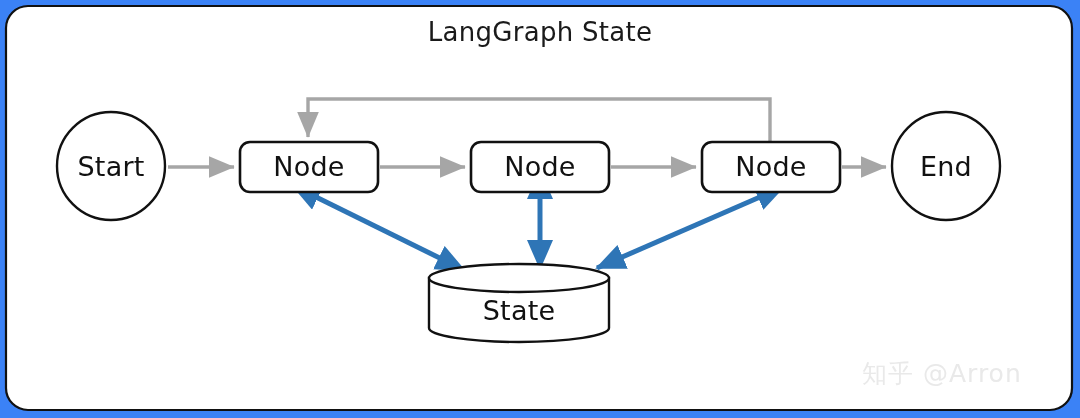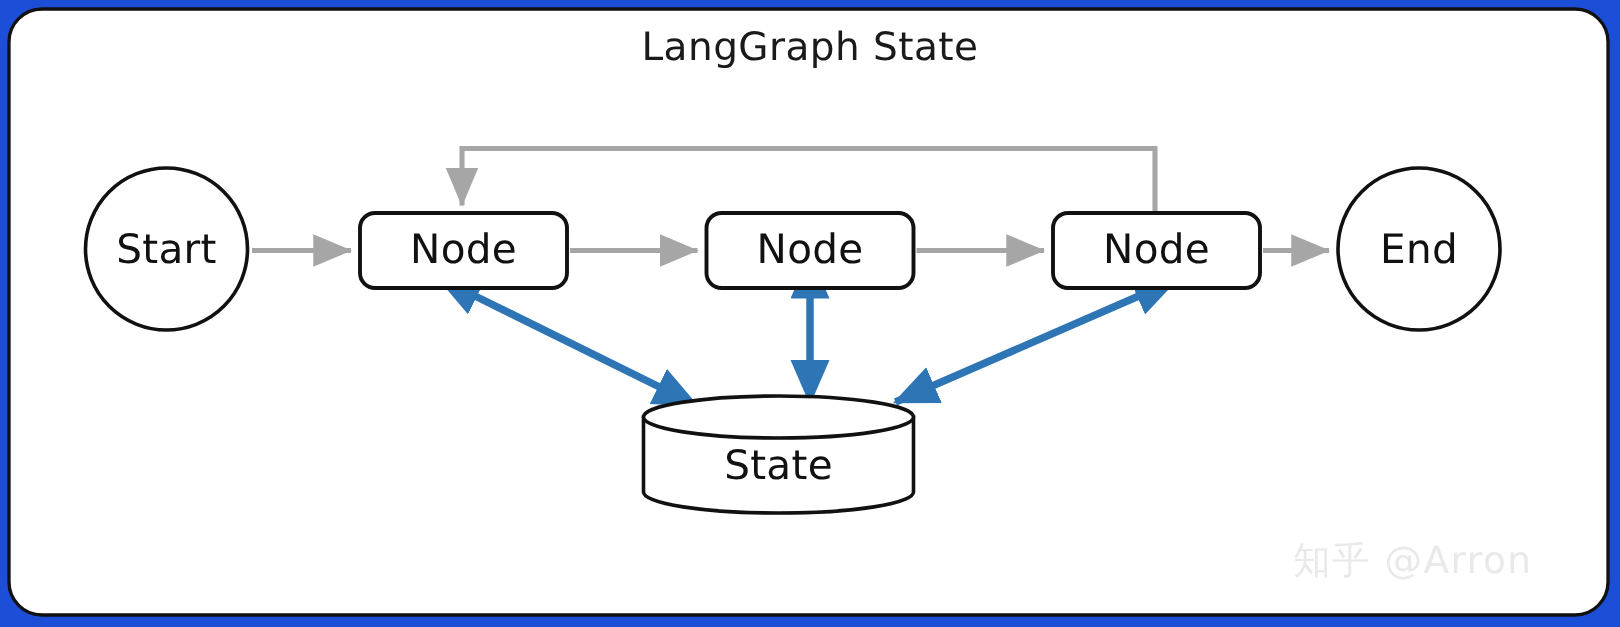--- a/index.html
+++ b/index.html
@@ -10,21 +10,21 @@
   body {
     width: 1080px;
     height: 418px;
     font-family: "DejaVu Sans", sans-serif;
     overflow: hidden;
   }
   #diagram-root {
     position: relative;
     width: 1080px;
     height: 418px;
-    background: #1d4ed8;
+    background: #3b82f6;
     text-decoration: underline;
   }
   #diagram-svg {
     position: absolute;
     left: 0;
     top: 0;
     width: 1080px;
     height: 418px;
     display: block;
   }

